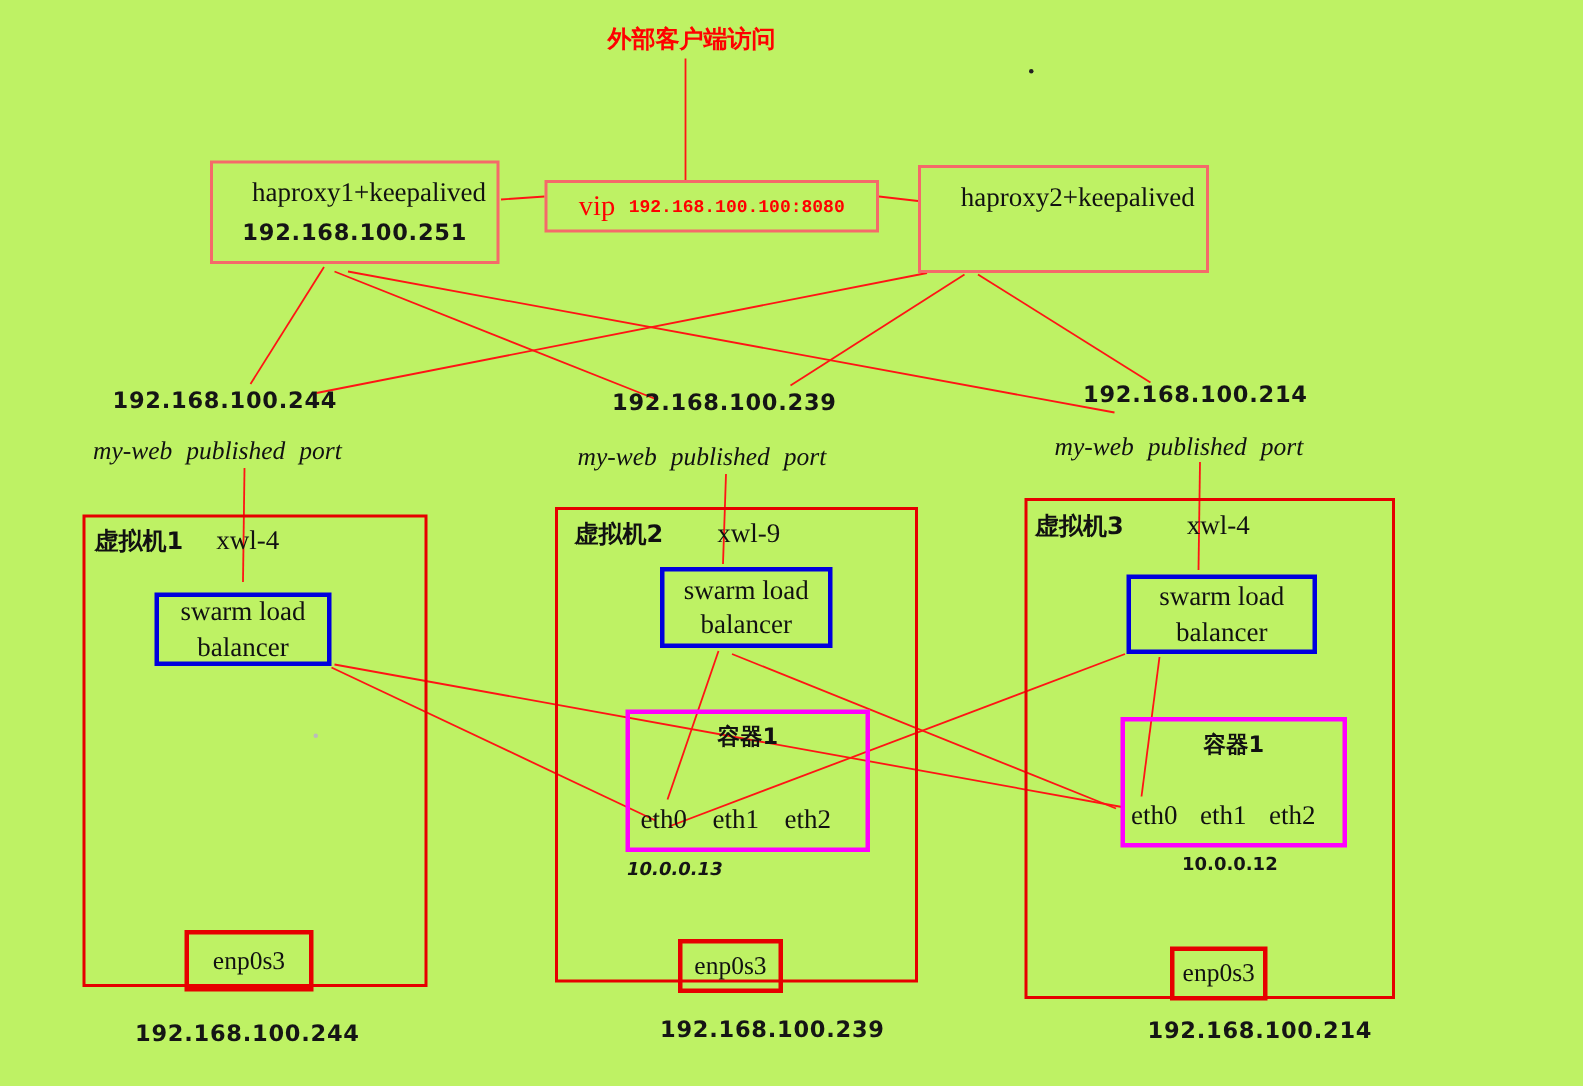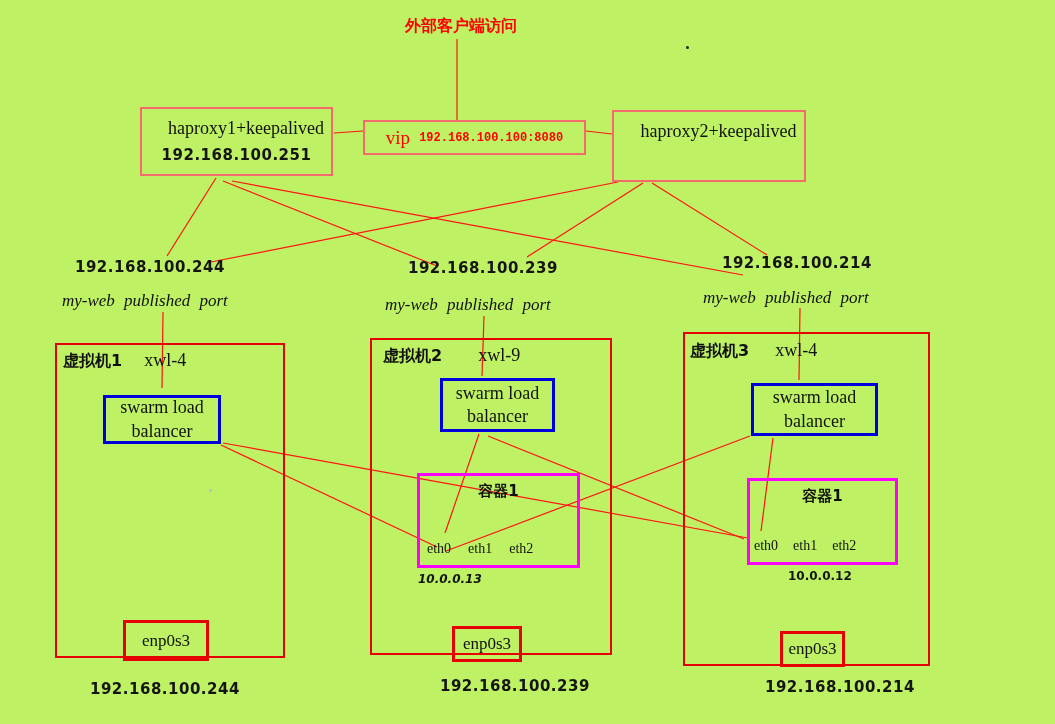--- a/index.html
+++ b/index.html
@@ -42,21 +42,21 @@
     text-align:center; font-size:18px; color:#111; line-height:1.3;
     display:flex; align-items:center; justify-content:center; padding:1px 8px;
   }
   .container-box { border:3px solid var(--container-border,#ff00ff); }
   .container-name {
     position:absolute; top:6px; left:0; right:0; text-align:center;
     font-family:"DejaVu Sans", sans-serif; font-weight:bold; font-size:15px; color:#111;
   }
   .eth-row {
     position:absolute; left:7px; bottom:8px; display:flex; gap:17px;
-    font-size:14px; color:#111;
+    font-size:18px; color:#111;
   }
   .cip-text {
     font-family:"DejaVu Sans", sans-serif; font-weight:bold; font-size:12px; color:#151515;
   }
   .enp-box {
     border:3px solid var(--vm-border,#f00); background:transparent;
     display:flex; align-items:center; justify-content:center;
     font-size:17px; color:#111;
   }
   .dot { border-radius:50%; }
@@ -136,21 +136,21 @@
       <span>eth0</span>
       <span>eth1</span>
       <span>eth2</span>
     </div>
   </div>
   <div class="abs cip-text" style="left:418px;top:572px;font-style:italic;">10.0.0.13</div>
   <div class="abs enp-box" style="left:452px;top:626px;width:70px;height:36px;">enp0s3</div>
   <div class="abs ip-text" style="left:440px;top:677px;">192.168.100.239</div>
 
   <div class="abs vm-box" style="left:683px;top:332px;width:247px;height:334px;"></div>
-  <div class="abs vm-title" style="left:690px;top:340px;gap:26px;">
+  <div class="abs vm-title" style="left:690px;top:340px;gap:42px;">
     <span class="vm-name">虚拟机3</span>
     <span class="vm-host">xwl-4</span>
   </div>
   <div class="abs swarm-box" style="left:751px;top:383px;width:127px;height:53px;">swarm load balancer</div>
   <div class="abs container-box" style="left:747px;top:478px;width:151px;height:87px;">
     <div class="container-name">容器1</div>
     <div class="eth-row" style="left:4px;gap:15px;">
       <span>eth0</span>
       <span>eth1</span>
       <span>eth2</span>

